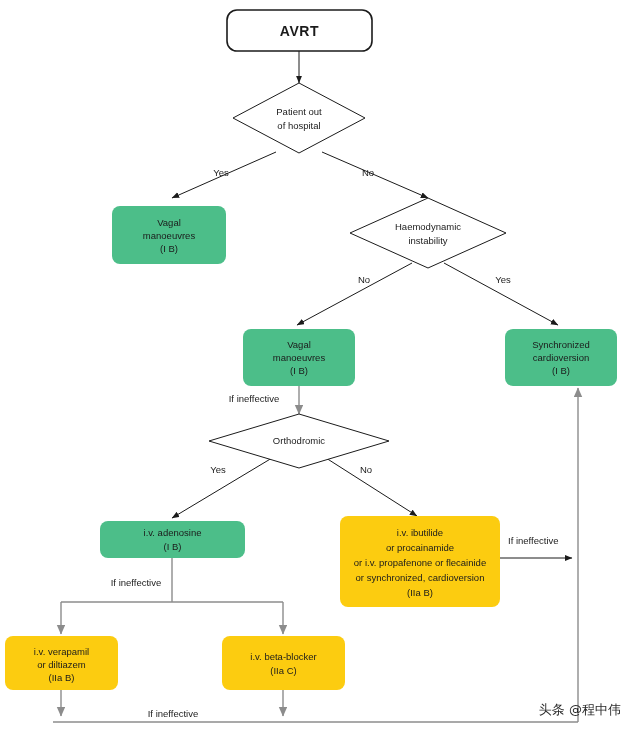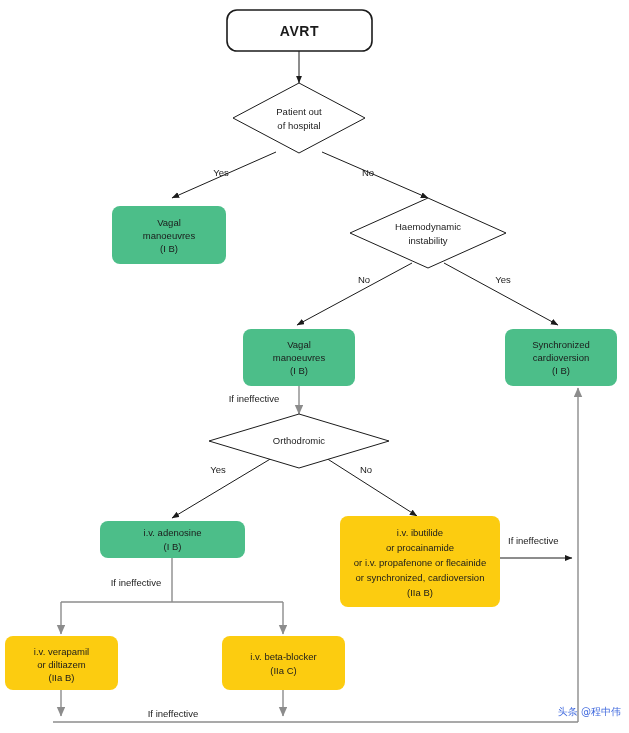--- a/index.html
+++ b/index.html
@@ -60,22 +60,22 @@
   }
   .edge-line.grey {
     stroke: #8c8c8c;
     stroke-width: 1.4;
   }
   .watermark {
     position: absolute;
     right: 8px;
     bottom: 14px;
     font-family: "DejaVu Sans", sans-serif;
-    font-size: 10px;
-    color: #1d4ed8;
+    font-size: 13px;
+    color: #000000;
     opacity: 0.85;
     white-space: nowrap;
     margin-left: 36px;
   }
 </style>
 </head>
 <body>
 
 <div id="chart-root">
 

